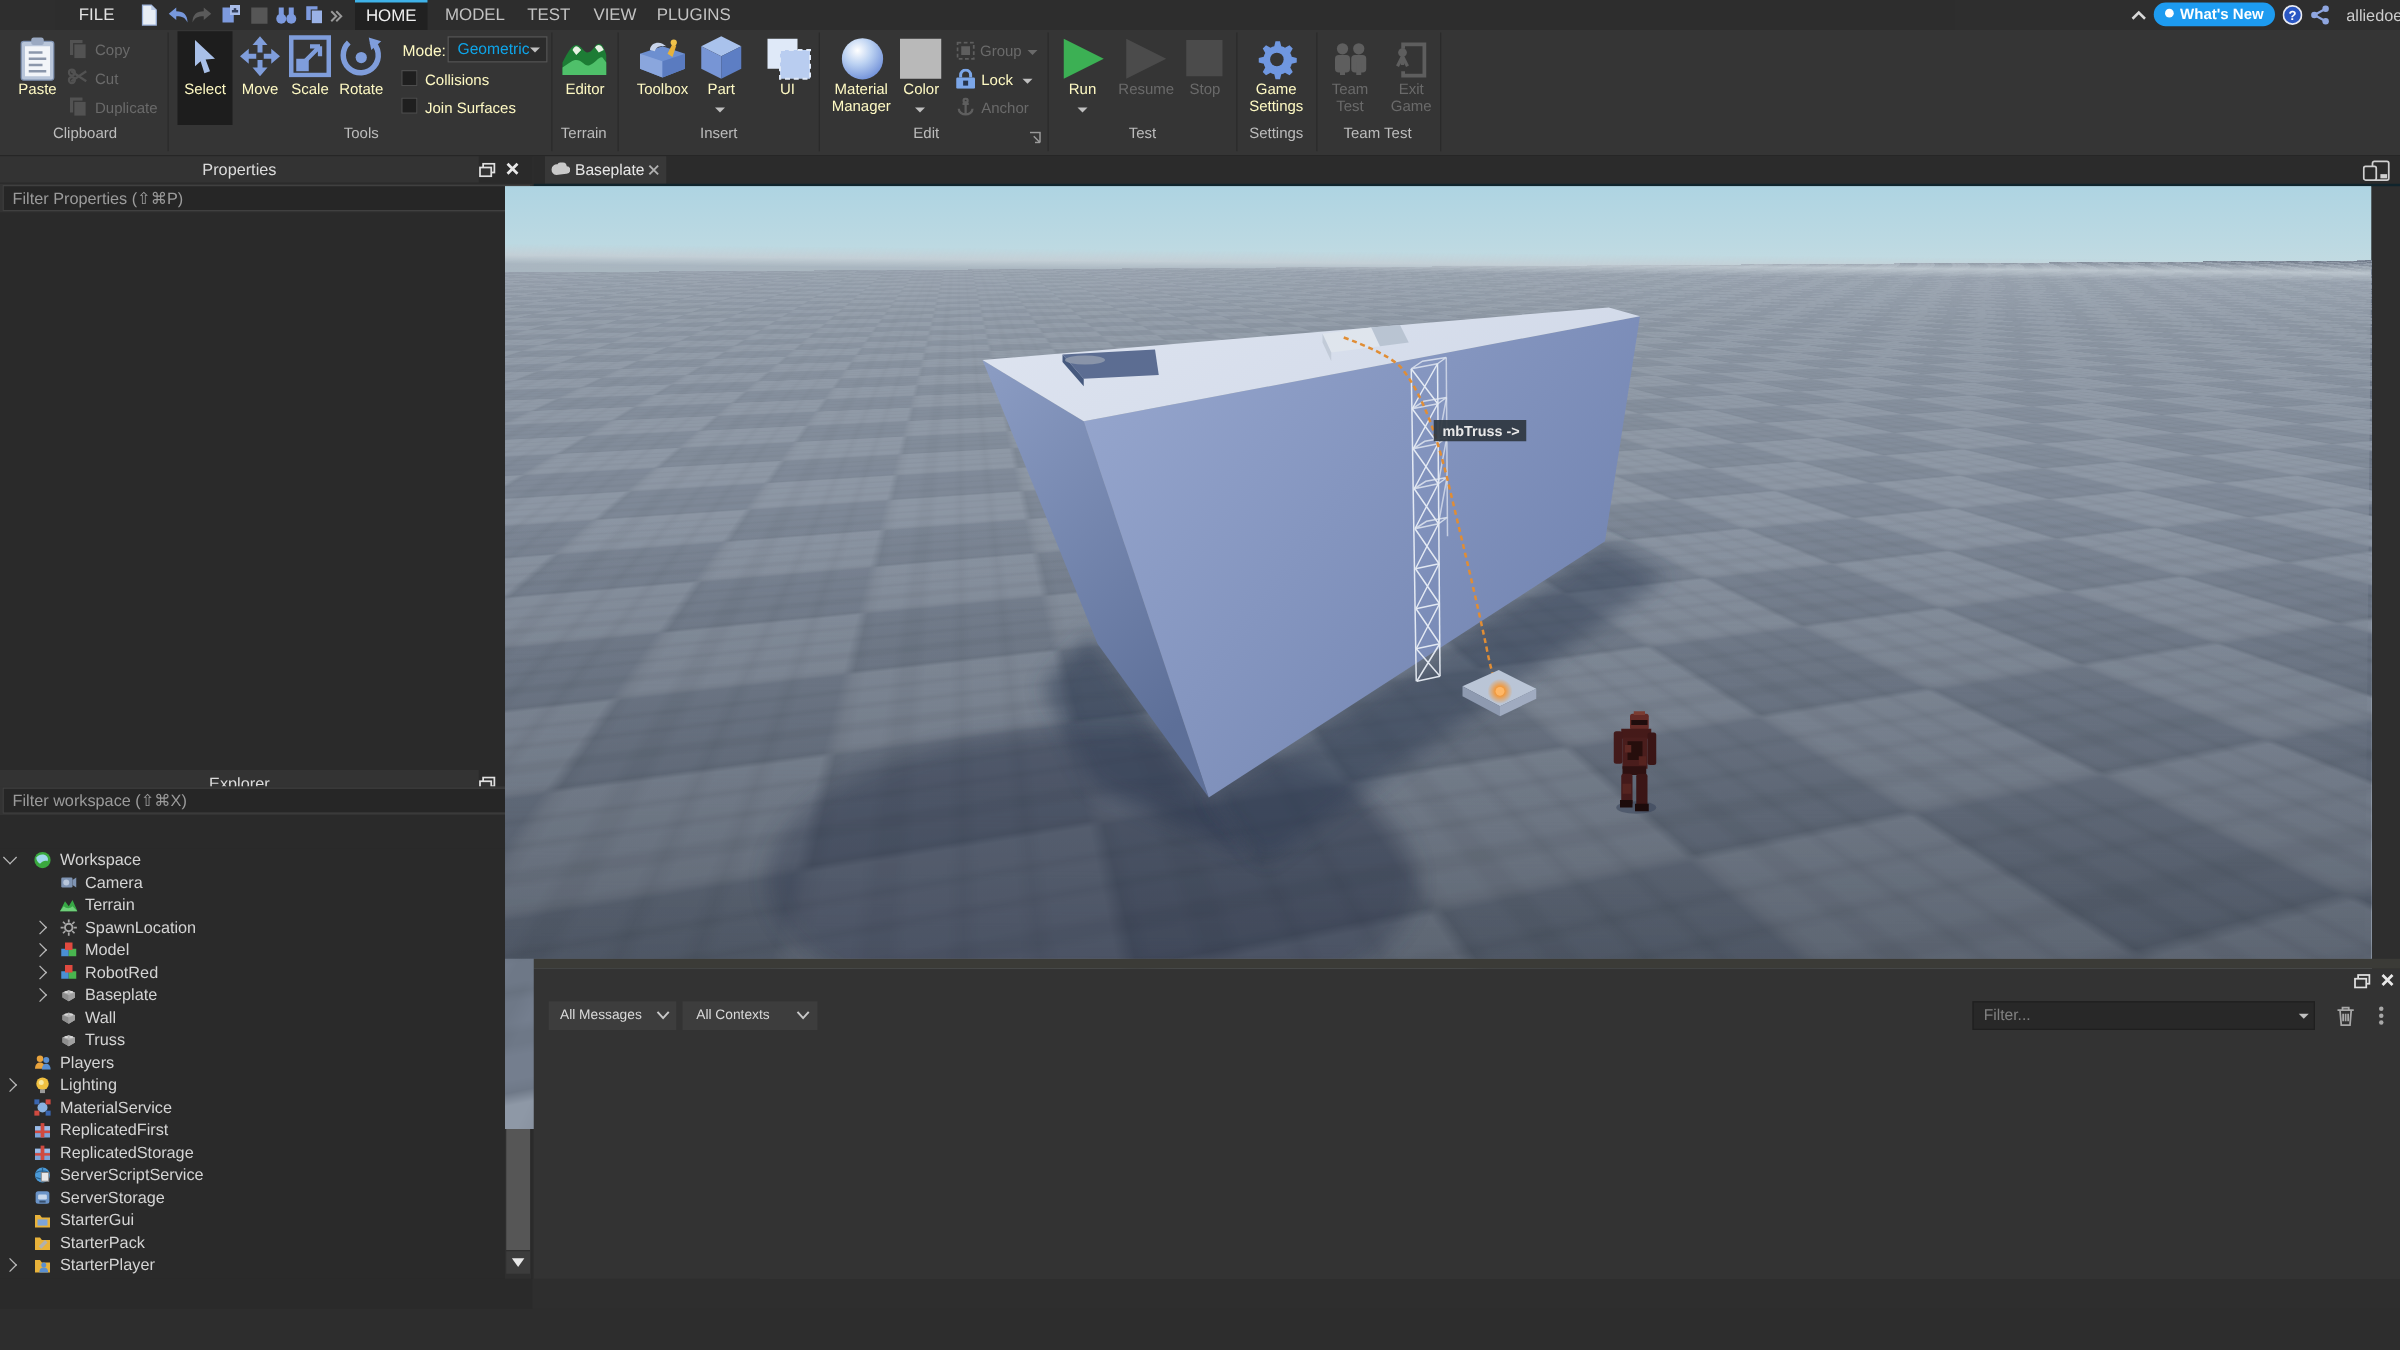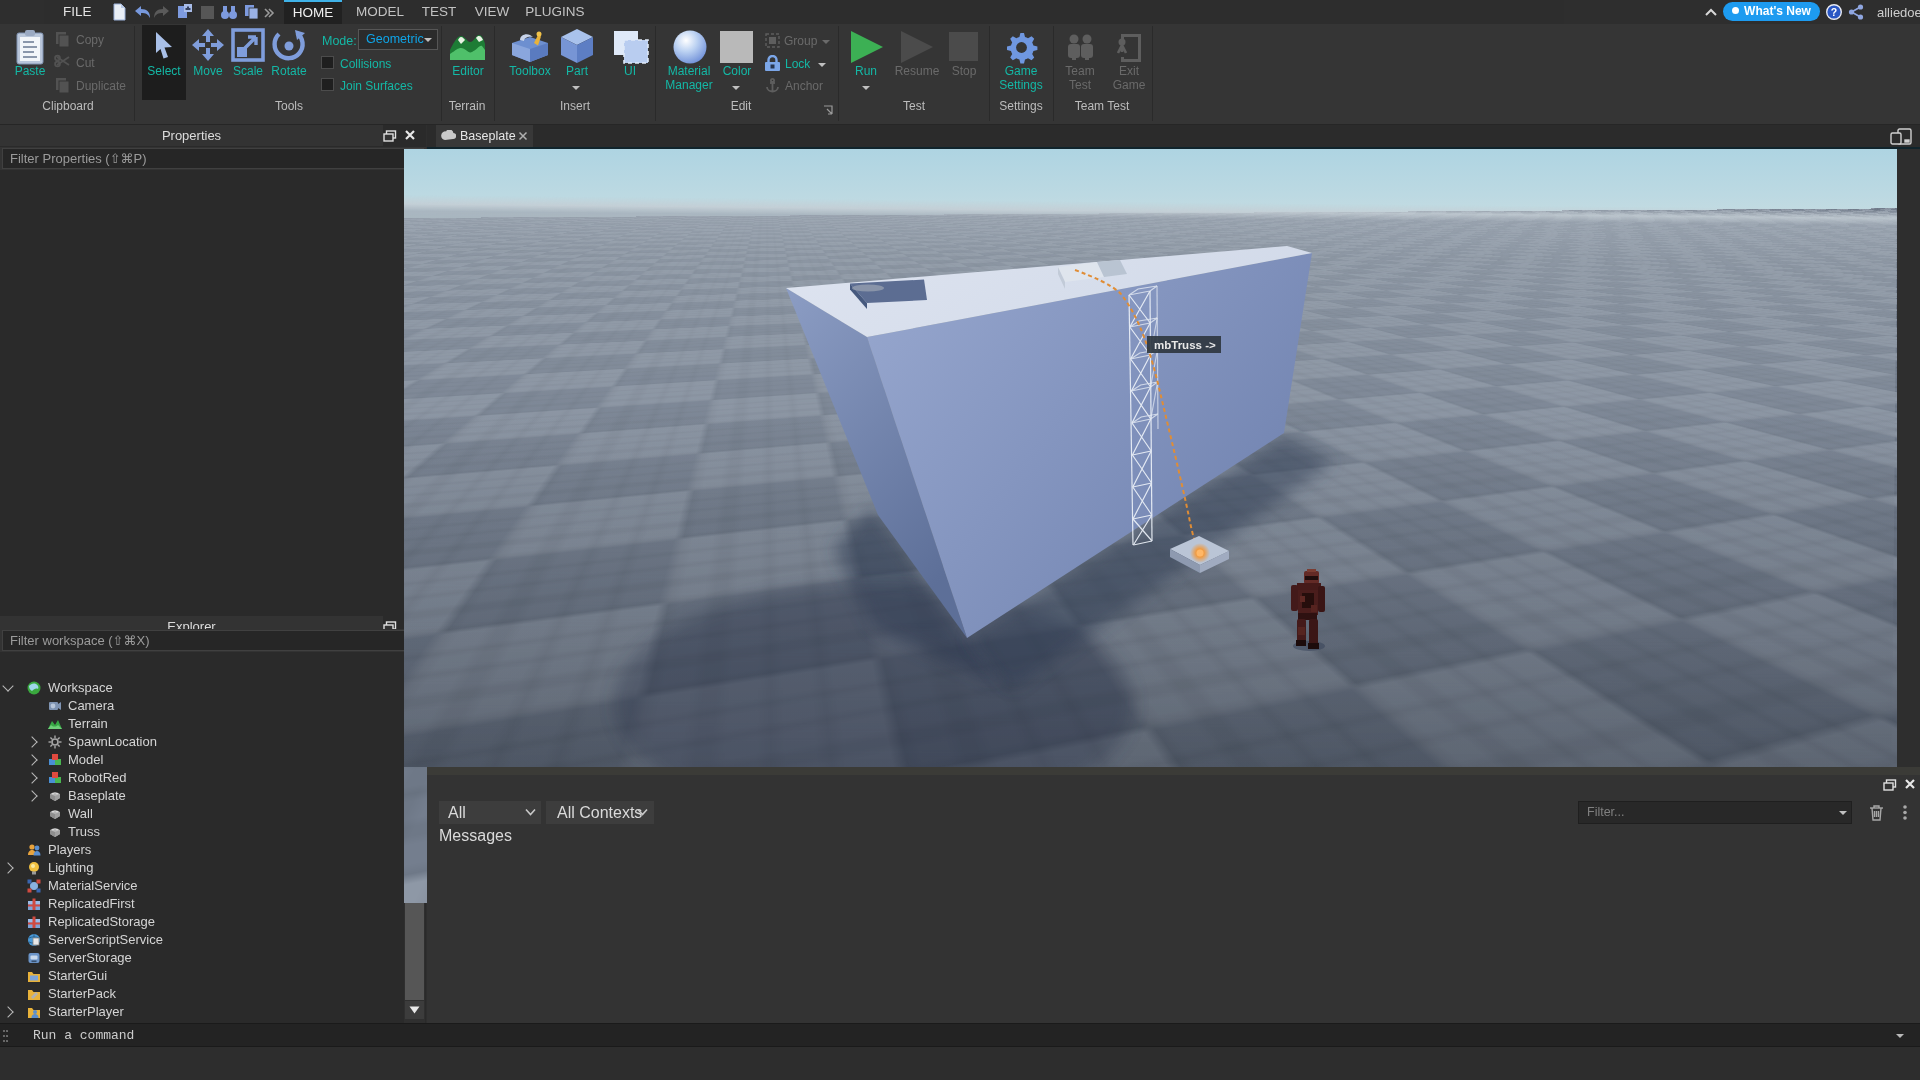--- a/index.html
+++ b/index.html
@@ -14,21 +14,21 @@
 .tab { position:absolute; top:0; height:24px; color:#c2c2c2; font-size:13.5px; line-height:24px; text-align:center; }
 .tab.active { background:#212121; color:#f0f0f0; border-top:2px solid #3fb2e8; line-height:22px; }
 #whatsnew { position:absolute; left:1679px; top:2px; width:97px; height:19px; background:#1d9bf0; border-radius:10px; color:#fff; font-size:12px; font-weight:bold; line-height:19px; text-align:center; }
 #whatsnew .dot { display:inline-block; width:7px; height:7px; border-radius:4px; background:#fff; margin-right:5px; vertical-align:1px;}
 #user { position:absolute; left:1833px; top:5px; color:#cdcdcd; font-size:13px; }
 
 
 #ribbon { position:absolute; left:0; top:24px; width:1920px; height:101px; background:#353535; border-bottom:1px solid #262626; }
 .rdiv { position:absolute; top:2px; width:1px; height:95px; background:#2a2a2a; }
 .rlabel { position:absolute; top:75px; width:120px; text-align:center; color:#bcbcbc; font-size:12px; }
-.rbtn-label { position:absolute; color:#14b8a6; font-size:12px; text-align:center; }
+.rbtn-label { position:absolute; color:#fef9c3; font-size:12px; text-align:center; }
 .rbtn-label.gray { color:#6a6a6a; }
 .caret { position:absolute; width:0; height:0; border-left:4px solid transparent; border-right:4px solid transparent; border-top:4px solid #c0c0c0; }
 .caret.gray { border-top-color:#6a6a6a; }
 
 
 #leftcol { position:absolute; left:0; top:125px; width:426px; height:922px; background:#2a2a2a; }
 .ptitle { position:absolute; left:0; width:383px; height:21px; background:#333333; color:#dcdcdc; font-size:13px; text-align:center; line-height:21px; }
 .pfilter { position:absolute; left:0; width:426px; height:23px; background:#333333; }
 .pfilter .inner { position:absolute; left:2px; top:1px; width:422px; height:21px; background:#262626; border:1px solid #404040; color:#9b9b9b; font-size:13px; line-height:19px; padding-left:7px; }
 .pficons { position:absolute; color:#e8e8e8; }
@@ -58,21 +58,21 @@
 #fog { position:absolute; left:0; top:0; width:1493px; height:618px;
   background:linear-gradient(rgba(188,204,212,0) 46px, rgba(195,205,212,0.88) 55px, rgba(162,172,183,0.78) 62px, rgba(152,162,173,0.68) 100px, rgba(146,156,168,0.58) 160px, rgba(138,148,161,0.45) 260px, rgba(131,141,154,0.33) 360px, rgba(127,137,150,0.21) 460px, rgba(125,135,148,0.1) 570px, rgba(124,134,147,0) 700px); }
 #dark { position:absolute; left:0; top:0; width:1493px; height:618px;
   background:linear-gradient(rgba(20,28,40,0) 42%, rgba(18,24,36,0.18) 72%, rgba(16,22,33,0.38) 100%); }
 #bstrip { position:absolute; left:427px; top:767px; width:1493px; height:8px; background:#3b3b37; }
 
 
 #output { position:absolute; left:427px; top:775px; width:1493px; height:248px; background:#333333; }
 #outlog { position:absolute; left:2px; top:52px; width:1489px; height:185px; background:#262626;
   font-family:"Liberation Mono", monospace; font-size:12.5px; color:#a5a5a5; }
-.obtn { position:absolute; top:26px; height:23px; background:#3d3d3d; color:#dadada; font-size:16px; line-height:23px; }
+.obtn { position:absolute; top:26px; height:23px; background:#3d3d3d; color:#dadada; font-size:11px; line-height:23px; }
 
 
 #cmdbar { position:absolute; left:0; top:1023px; width:1920px; height:24px; background:#232323; border-top:1px solid #1a1a1a; border-bottom:1px solid #1a1a1a; }
 #cmdbar .txt { position:absolute; left:33px; top:4px; font-family:"Liberation Mono", monospace; font-size:13px; color:#cccccc; }
 #statusbar { position:absolute; left:0; top:1047px; width:1920px; height:33px; background:#2d2d2d; }
 </style>
 </head>
 <body>
 <div id="stage">
   <div id="titlebar">
@@ -693,28 +693,14 @@
         </g>
       </svg>
     <svg class="abs" style="left:1475px;top:29px" width="6" height="17" viewBox="0 0 6 17">
         <g fill="#a8a8a8">
           <circle cx="3" cy="3" r="1.8"></circle>
           <circle cx="3" cy="8.5" r="1.8"></circle>
           <circle cx="3" cy="14" r="1.8"></circle>
         </g>
       </svg>
   </div>
-  <div id="cmdbar">
-    <svg class="abs" style="left:2px;top:5px" width="6" height="14" viewBox="0 0 6 14">
-        <g fill="#777">
-          <circle cx="2" cy="2" r="1.1"></circle>
-          <circle cx="2" cy="7" r="1.1"></circle>
-          <circle cx="2" cy="12" r="1.1"></circle>
-          <circle cx="5" cy="2" r="1.1"></circle>
-          <circle cx="5" cy="7" r="1.1"></circle>
-          <circle cx="5" cy="12" r="1.1"></circle>
-        </g>
-      </svg>
-    <div class="txt">Run a command</div>
-    <div class="caret" style="left:1896px;top:10px;border-top-color:#b9b9b9;"></div>
-  </div>
   <div id="statusbar"></div>
 </div>
 
 </body></html>

